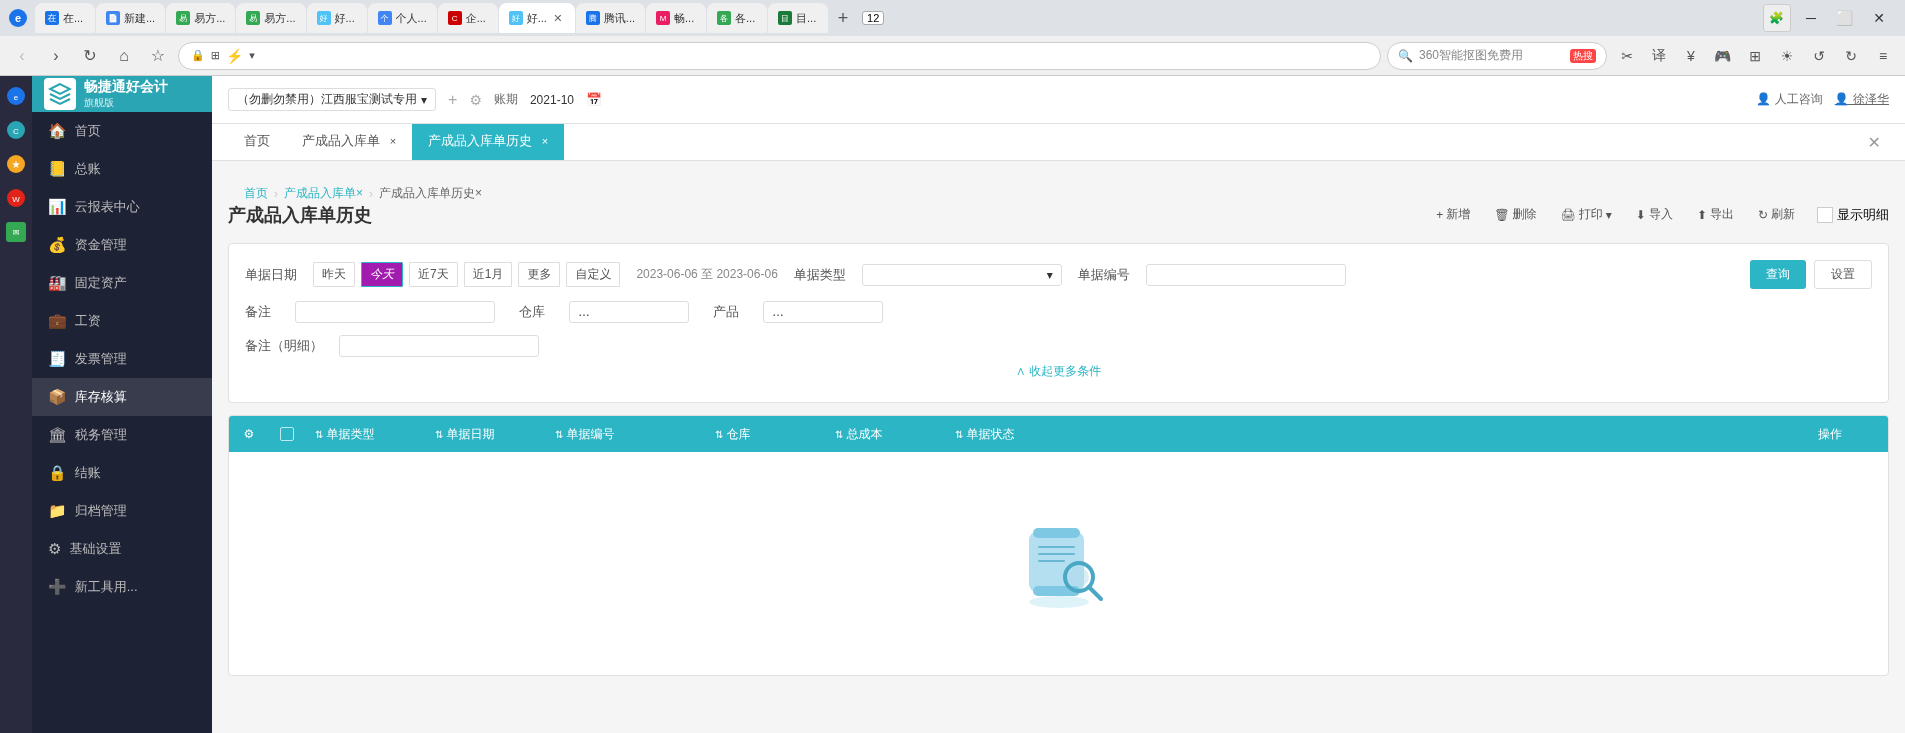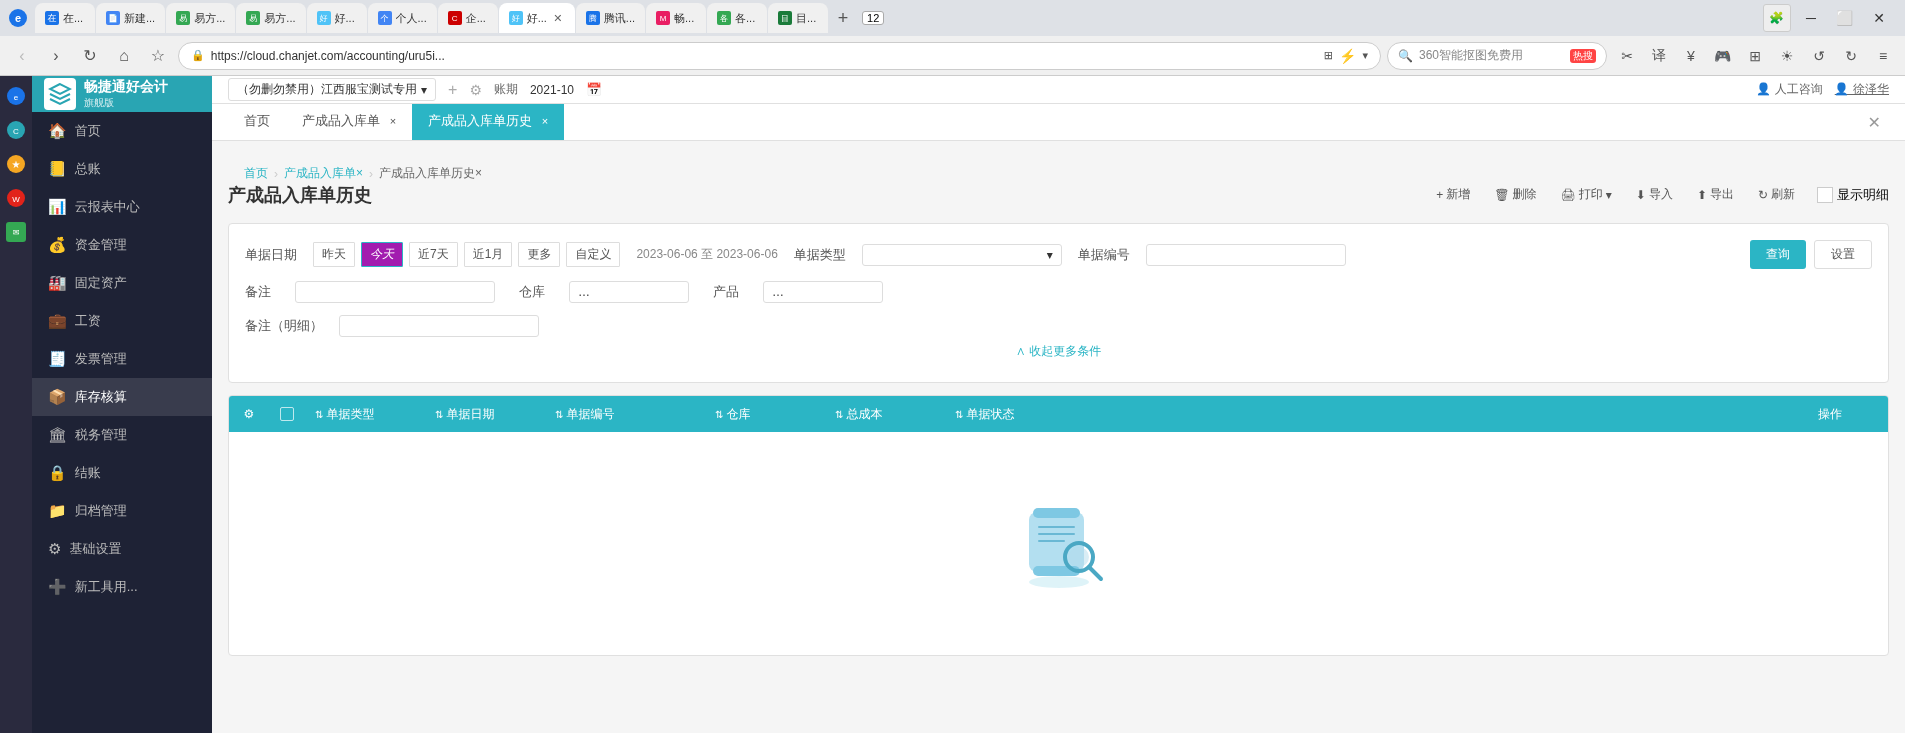--- a/index.html
+++ b/index.html
@@ -46,21 +46,21 @@
     .sidebar-sub-text { color: rgba(255,255,255,0.8); font-size: 10px; }
     .sidebar-nav { flex: 1; overflow-y: auto; }
     .sidebar-item { display: flex; align-items: center; gap: 8px; padding: 10px 16px; cursor: pointer; color: #bbb; font-size: 13px; }
     .sidebar-item.active { background: rgba(255,255,255,0.12); color: #fff; }
     .sidebar-item-icon { font-size: 15px; }
 
     
     .content-area { flex: 1; background: #f5f5f5; display: flex; flex-direction: column; overflow: hidden; }
 
     
-    .top-toolbar { background: #fff; border-bottom: 1px solid #e0e0e0; padding: 6px 16px; display: flex; align-items: center; gap: 12px; height: 28px; }
+    .top-toolbar { background: #fff; border-bottom: 1px solid #e0e0e0; padding: 6px 16px; display: flex; align-items: center; gap: 12px; height: 48px; }
     .company-select { display: flex; align-items: center; gap: 4px; border: 1px solid #ddd; border-radius: 3px; padding: 2px 8px; cursor: pointer; font-size: 12px; color: #333; }
     .period-label { font-size: 12px; color: #666; }
     .period-value { font-size: 12px; color: #333; font-weight: 500; }
     .user-area { margin-left: auto; display: flex; align-items: center; gap: 12px; font-size: 12px; color: #666; }
 
     
     .page-tabs { background: #fff; border-bottom: 1px solid #e0e0e0; display: flex; align-items: center; padding: 0 16px; }
     .page-tab { padding: 8px 16px; font-size: 13px; cursor: pointer; color: #555; border-bottom: 2px solid transparent; }
     .page-tab.active { color: #fff; background: #2bb5c5; border-bottom: 2px solid #2bb5c5; }
     .page-tab .tab-x { margin-left: 6px; font-size: 11px; cursor: pointer; }
@@ -230,21 +230,20 @@
   </div>
 
   <div class="address-bar">
     <div class="nav-btn disabled">‹</div>
     <div class="nav-btn">›</div>
     <div class="nav-btn">↻</div>
     <div class="nav-btn">⌂</div>
     <div class="nav-btn">☆</div>
     <div class="url-bar">
       <span class="url-lock">🔒</span>
-      <span class="url-text">https://cloud.chanjet.com/accounting/uru5i...</span>
       <span style="font-size:11px;color:#555;">⊞</span>
       <span style="font-size:14px;color:#555;">⚡</span>
       <span style="font-size:11px;color:#555;">▾</span>
     </div>
     <div class="search-box-360">
       <span style="font-size:12px;color:#aaa;">🔍</span>
       <span style="font-size:12px;color:#888;flex:1;">360智能抠图免费用</span>
       <span class="hot-tag">热搜</span>
     </div>
     <div class="toolbar-icons">

